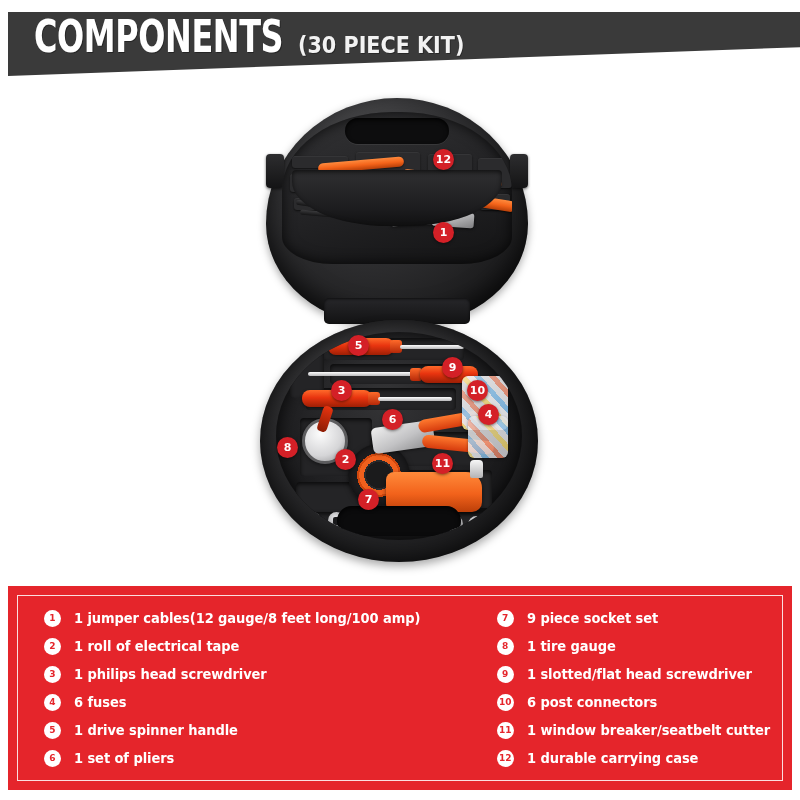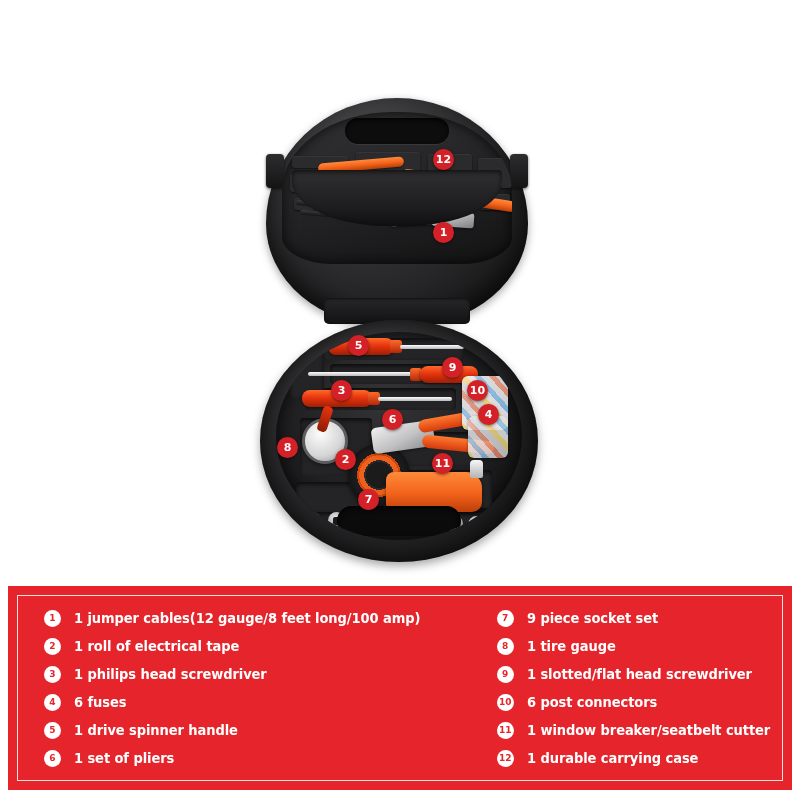--- a/index.html
+++ b/index.html
@@ -261,20 +261,26 @@
     transform: scaleX(0.9);
     transform-origin: left center;
     letter-spacing: -0.1px;
   }
 </style>
 </head>
 <body>
 
 <div id="page">
 
+  <div class="banner">
+    <div class="banner-text">
+      <span class="banner-title">COMPONENTS</span>
+      <span class="banner-sub">(30 PIECE KIT)</span>
+    </div>
+  </div>
 
   <div class="photo">
     <div class="case-wrap">
 
       <div class="lid">
         <div class="latch l"></div>
         <div class="latch r"></div>
         <div class="lid-inner">
           <div class="lid-handle"></div>
           <div class="lid-ribs">

